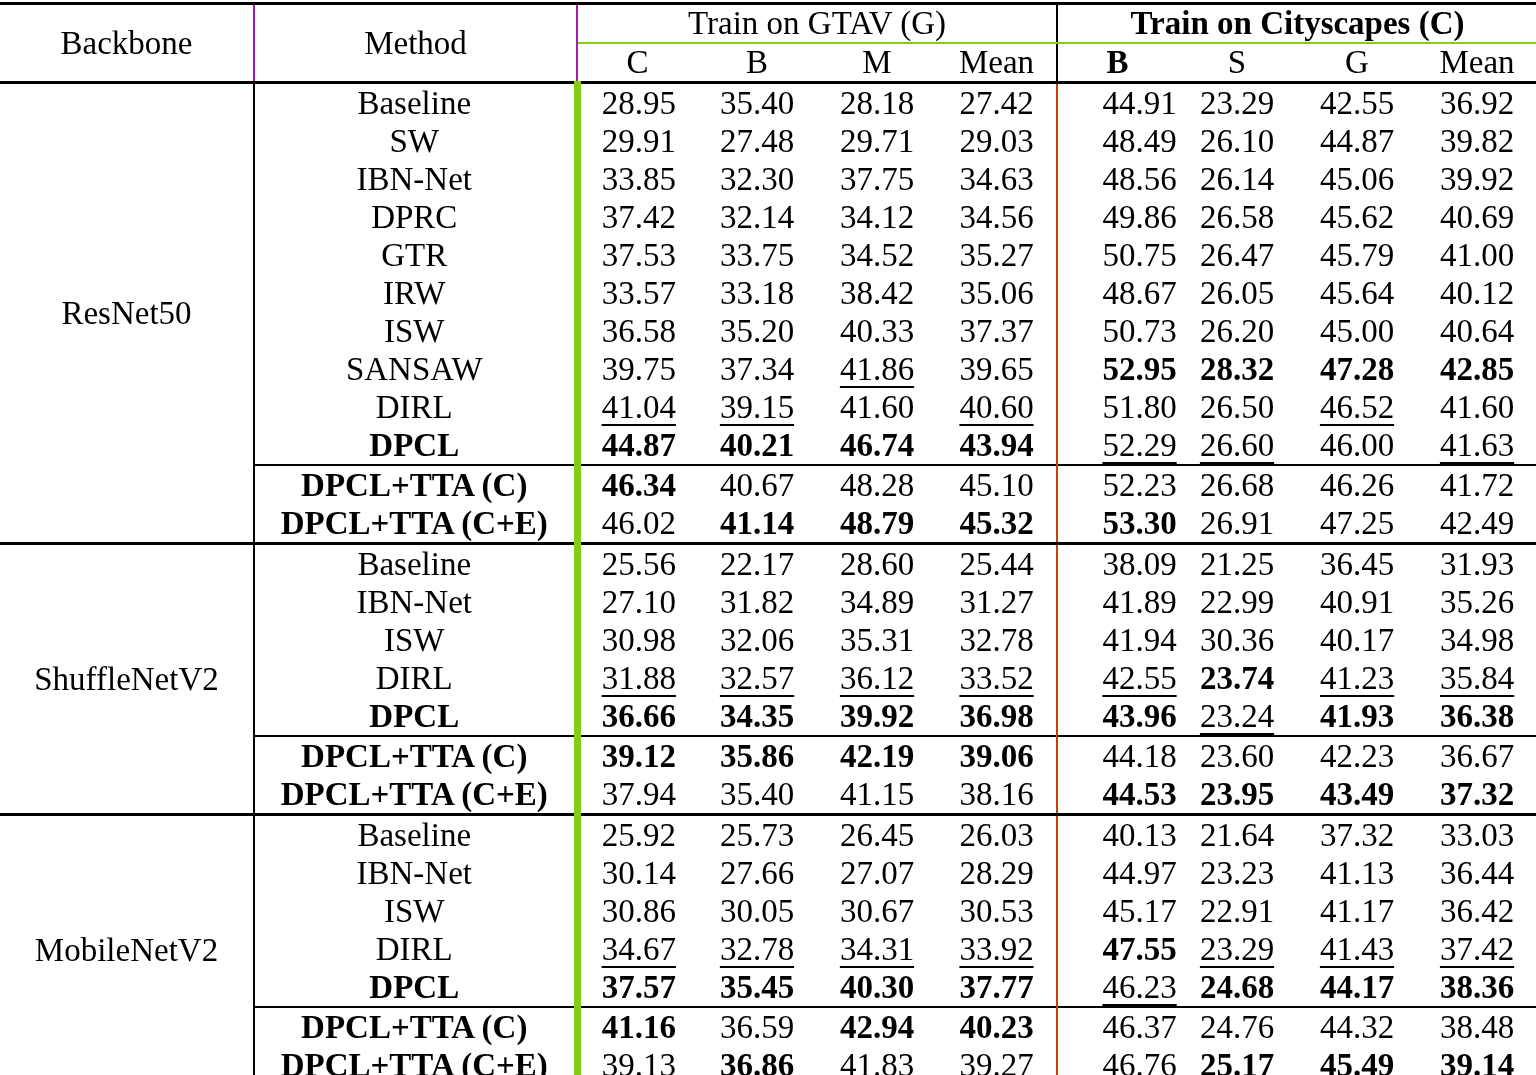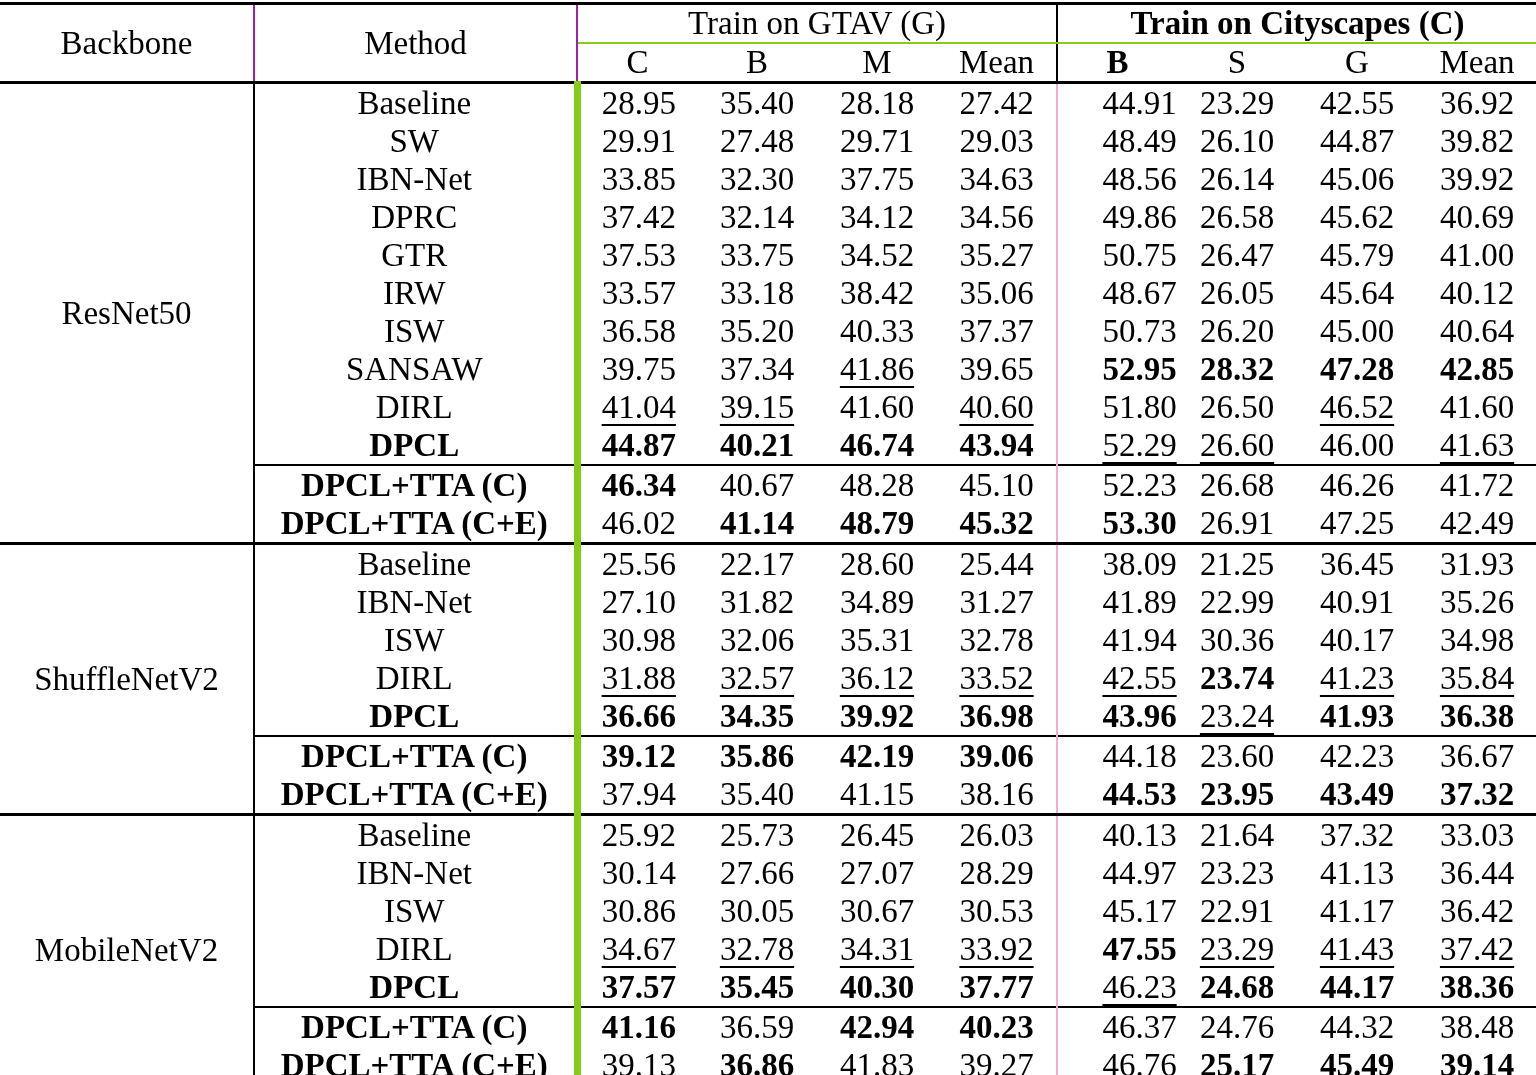--- a/index.html
+++ b/index.html
@@ -43,21 +43,21 @@
   tbody { border-top: 3px solid #000; }
   tbody td { height: 38px; }
 
   td.backbone-cell {
     border-right: 2px solid #000;
   }
   td.method-cell {
     border-right: 7px solid #84cc16;
   }
   td.group-start {
-    border-left: 2px solid #f9a8d4;
+    border-left: 2px solid #c2410c;
     padding-left: 44px;
   }
   tr.divider td { border-top: 2px solid #000; margin-top: 16px; }
 
   .bold { font-weight: bold; }
   .underl {
     text-decoration: underline;
     text-decoration-thickness: 2px;
     text-underline-offset: 6px;
   }

